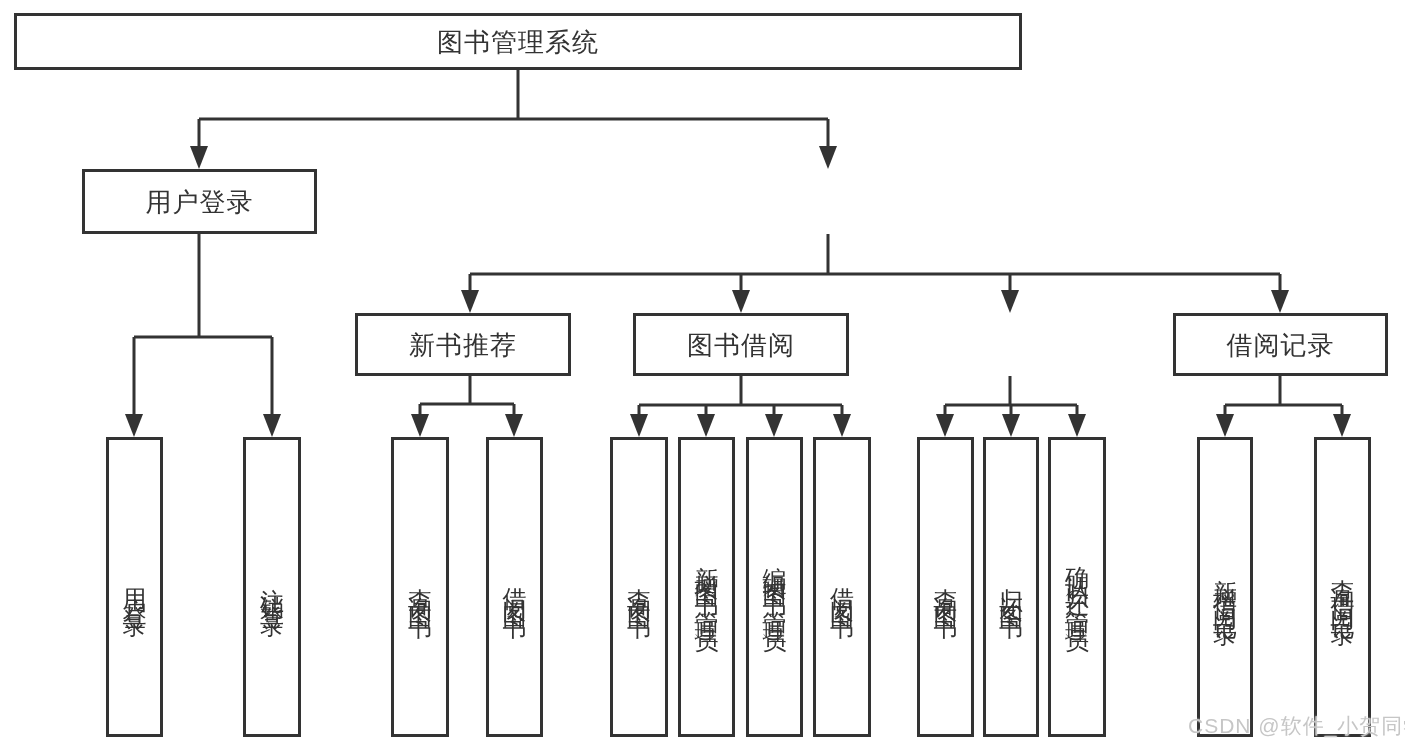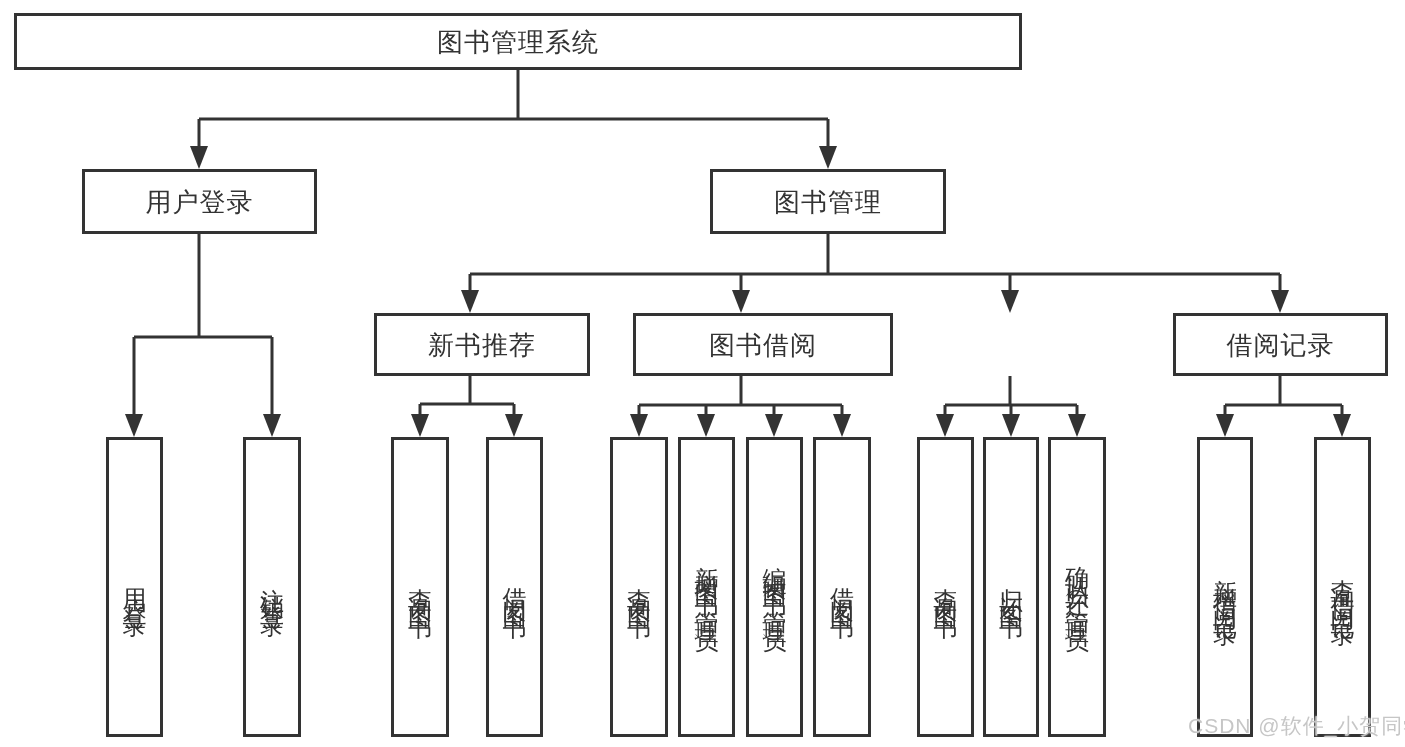--- a/index.html
+++ b/index.html
@@ -36,22 +36,22 @@
   .h-node { font-size: 26px; letter-spacing: 1px; }
   .v-node {
     writing-mode: vertical-rl;
     font-size: 24px;
     letter-spacing: 9px;
   }
   
   #root   { left: 14px;  top: 13px;  width: 1008px; height: 57px; }
   #n-user { left: 82px;  top: 169px; width: 235px;  height: 65px; }
   #n-book { left: 710px; top: 169px; width: 236px;  height: 65px; }
-  #g0 { left: 374px;  top: 313px; width: 216px; height: 63px; }
-  #g1 { left: 633px;  top: 313px; width: 260px; height: 63px; }
+  #g0 { left: 355px;  top: 313px; width: 216px; height: 63px; }
+  #g1 { left: 633px;  top: 313px; width: 216px; height: 63px; }
   #g2 { left: 903px;  top: 313px; width: 214px; height: 63px; }
   #g3 { left: 1173px; top: 313px; width: 215px; height: 63px; }
   .leaf { top: 437px; height: 300px; }
   #u0 { left: 106px;  width: 57px; }
   #u1 { left: 243px;  width: 58px; }
   #a0 { left: 391px;  width: 58px; }
   #a1 { left: 486px;  width: 57px; }
   #b0 { left: 610px;  width: 58px; }
   #b1 { left: 678px;  width: 57px; }
   #b2 { left: 746px;  width: 57px; }
@@ -120,21 +120,20 @@
       <polygon points="1068,414 1086,414 1077,437"></polygon>
 
       <polygon points="1216,414 1234,414 1225,437"></polygon>
       <polygon points="1333,414 1351,414 1342,437"></polygon>
     </g>
   </svg>
 
   <div class="node h-node" id="root">图书管理系统</div>
 
   <div class="node h-node" id="n-user">用户登录</div>
-  <div class="node h-node" id="n-book">图书管理</div>
 
   <div class="node h-node" id="g0">新书推荐</div>
   <div class="node h-node" id="g1">图书借阅</div>
   <div class="node h-node" id="g3">借阅记录</div>
 
   <div class="node v-node leaf" id="u0">用户登录</div>
   <div class="node v-node leaf" id="u1">注销登录</div>
 
   <div class="node v-node leaf" id="a0">查询图书</div>
   <div class="node v-node leaf" id="a1">借阅图书</div>

